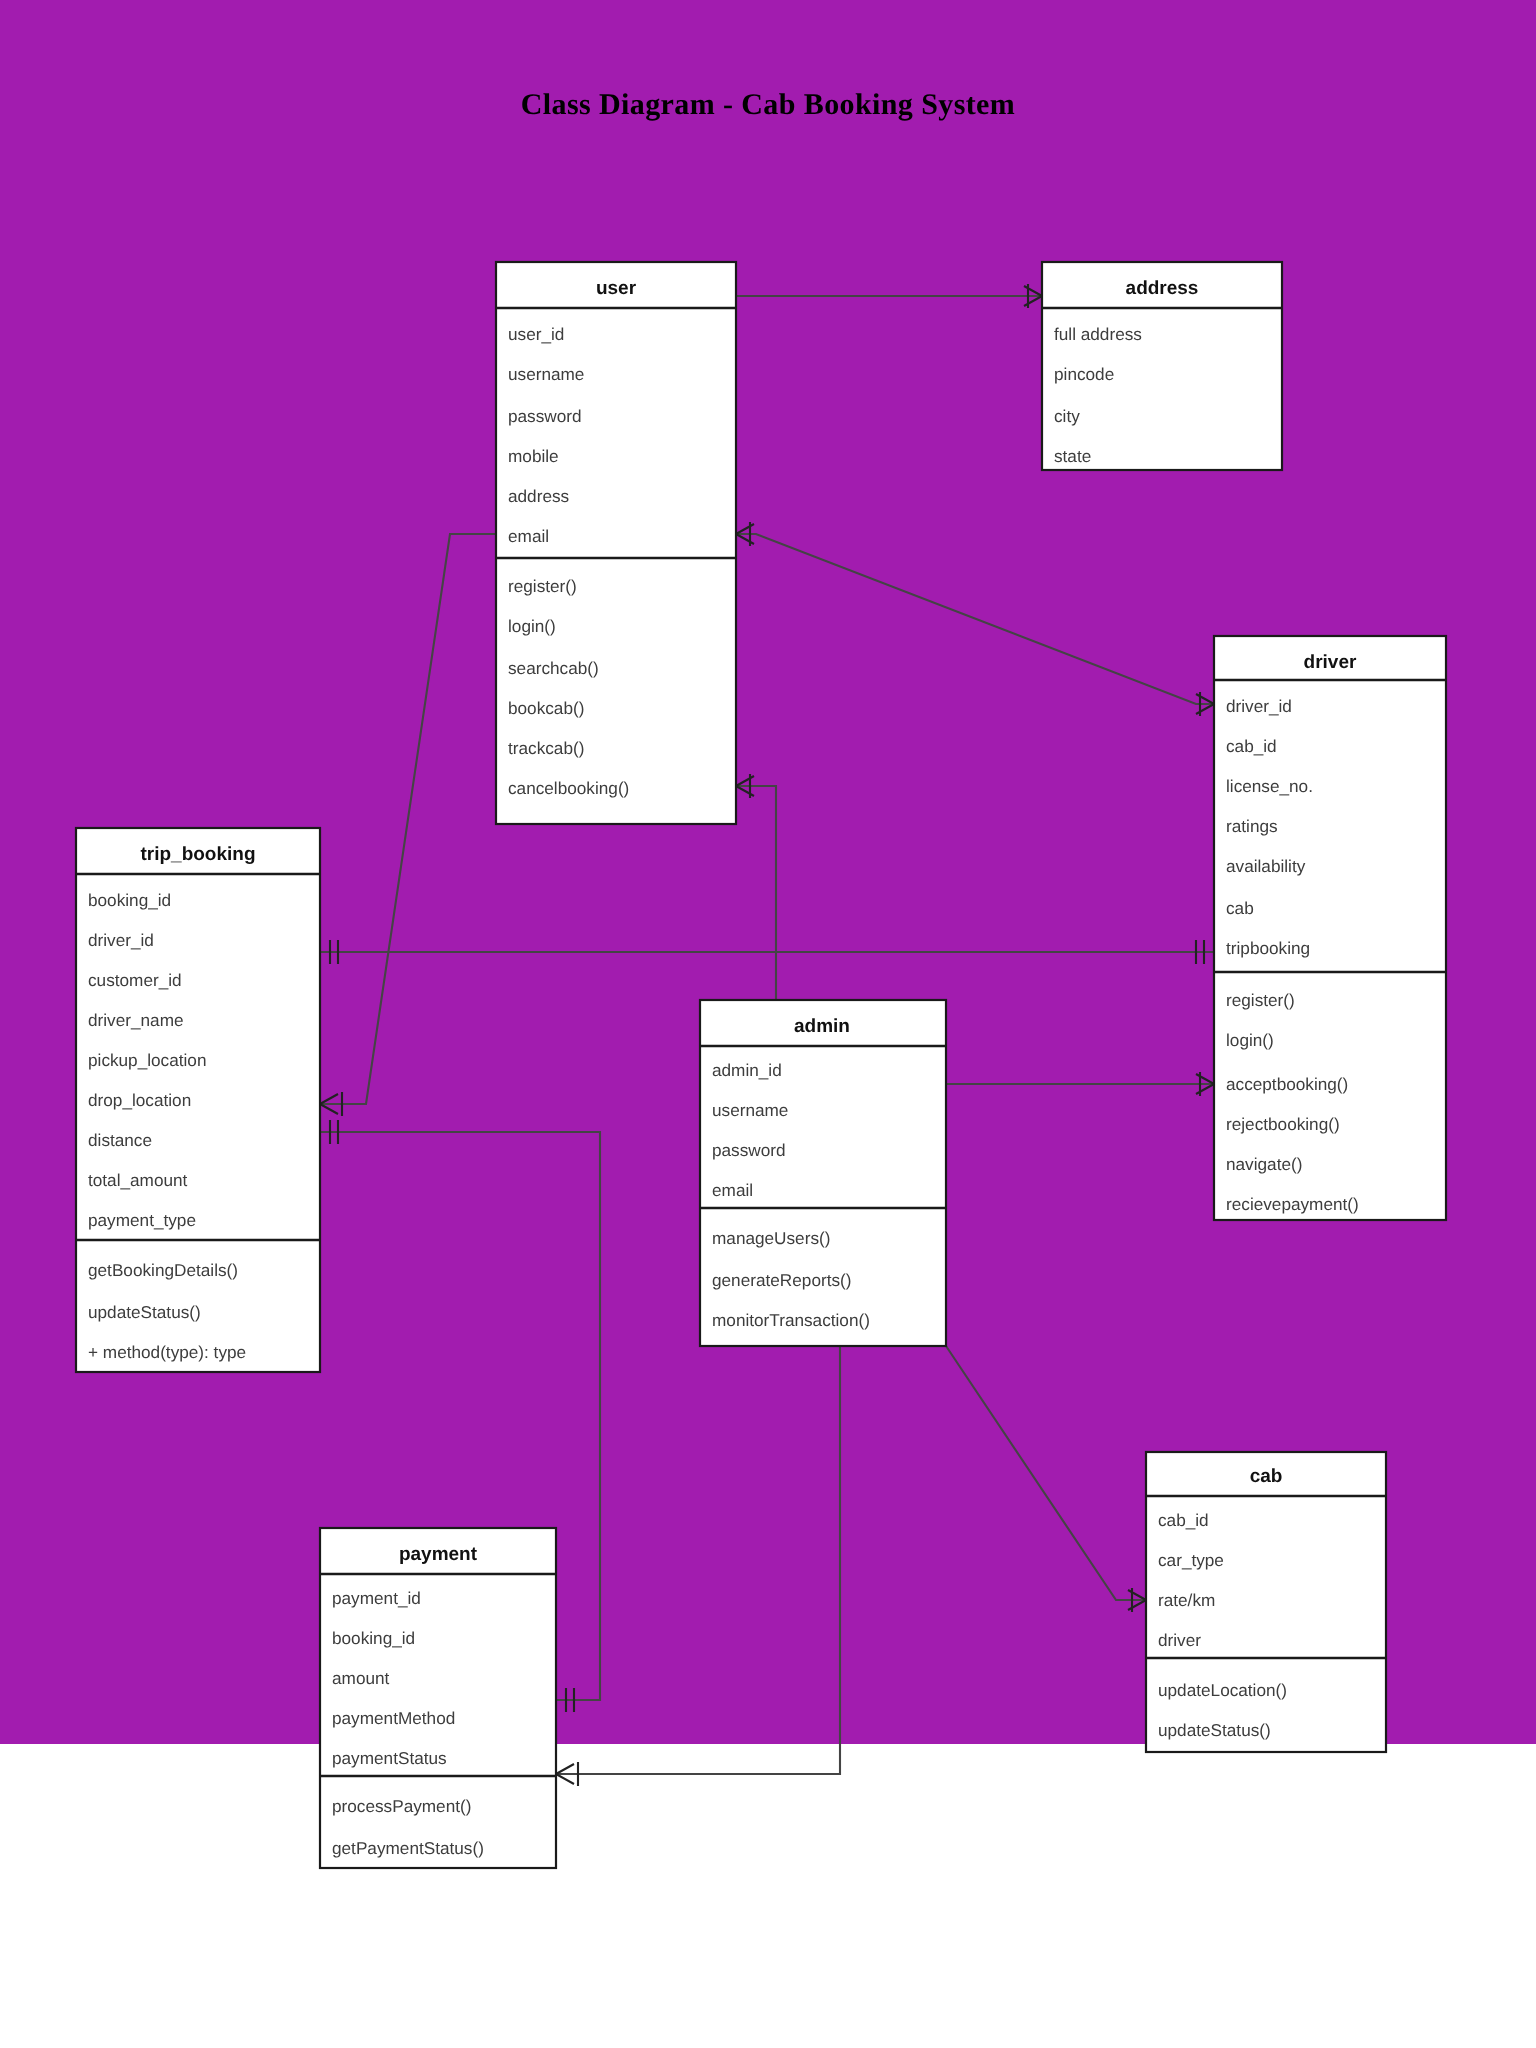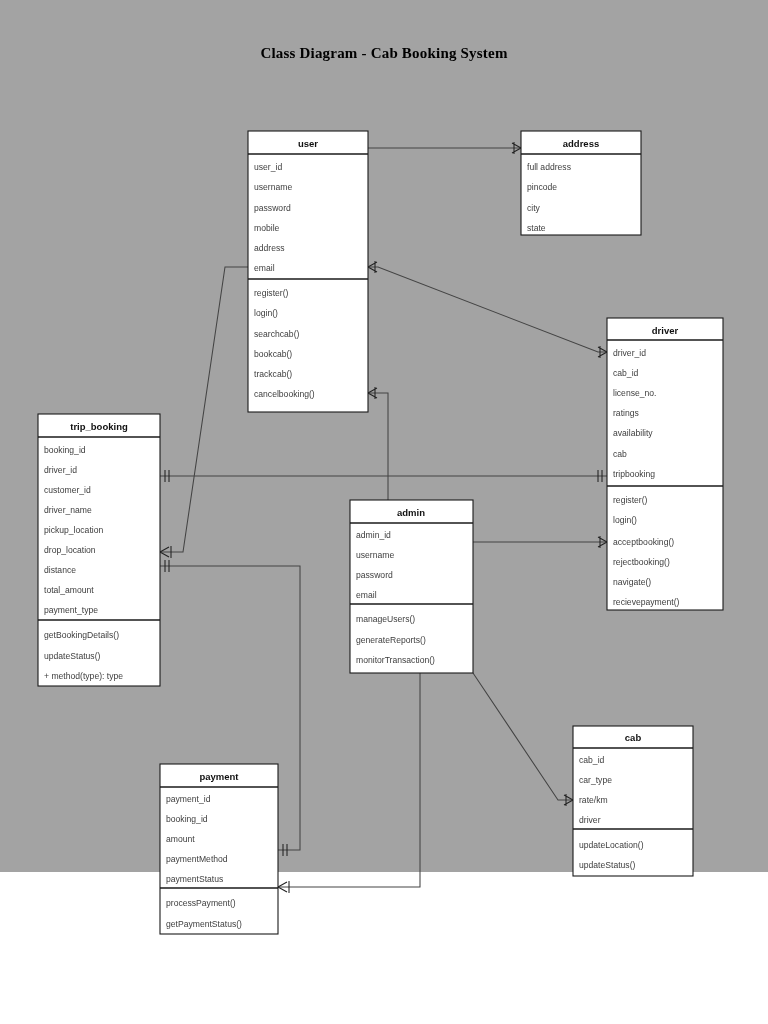--- a/index.html
+++ b/index.html
@@ -13,21 +13,21 @@
     height: 1024px;
     position: relative;
     font-family: "Liberation Sans", sans-serif;
     overflow: hidden;
   }
   #page {
     position: absolute;
     left: 0; top: 0;
     width: 768px;
     height: 872px;
-    background: #a3a3a3;
+    background: #a21caf;
   }
   #diagram-title {
     position: absolute;
     left: 0;
     top: 45px;
     width: 768px;
     text-align: center;
     font-family: "Liberation Serif", serif;
     font-weight: bold;
     font-size: 15px;

